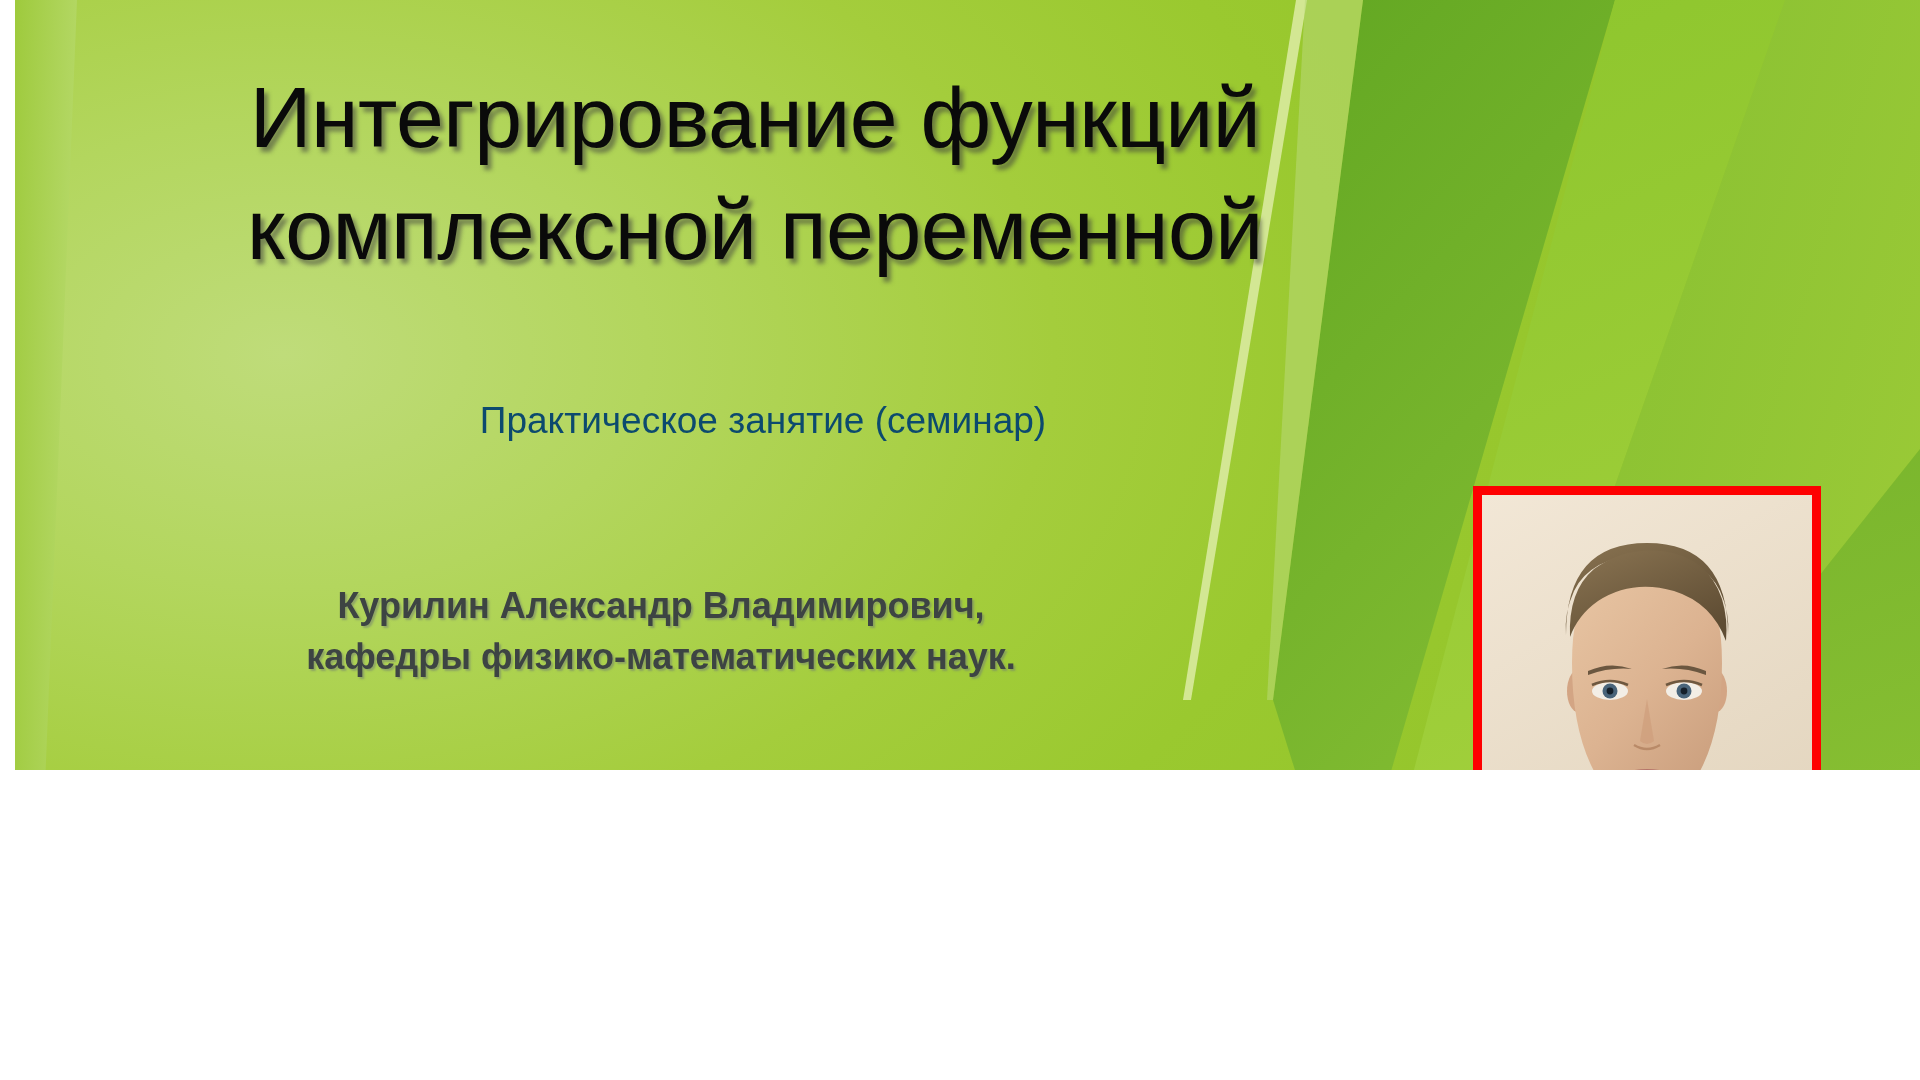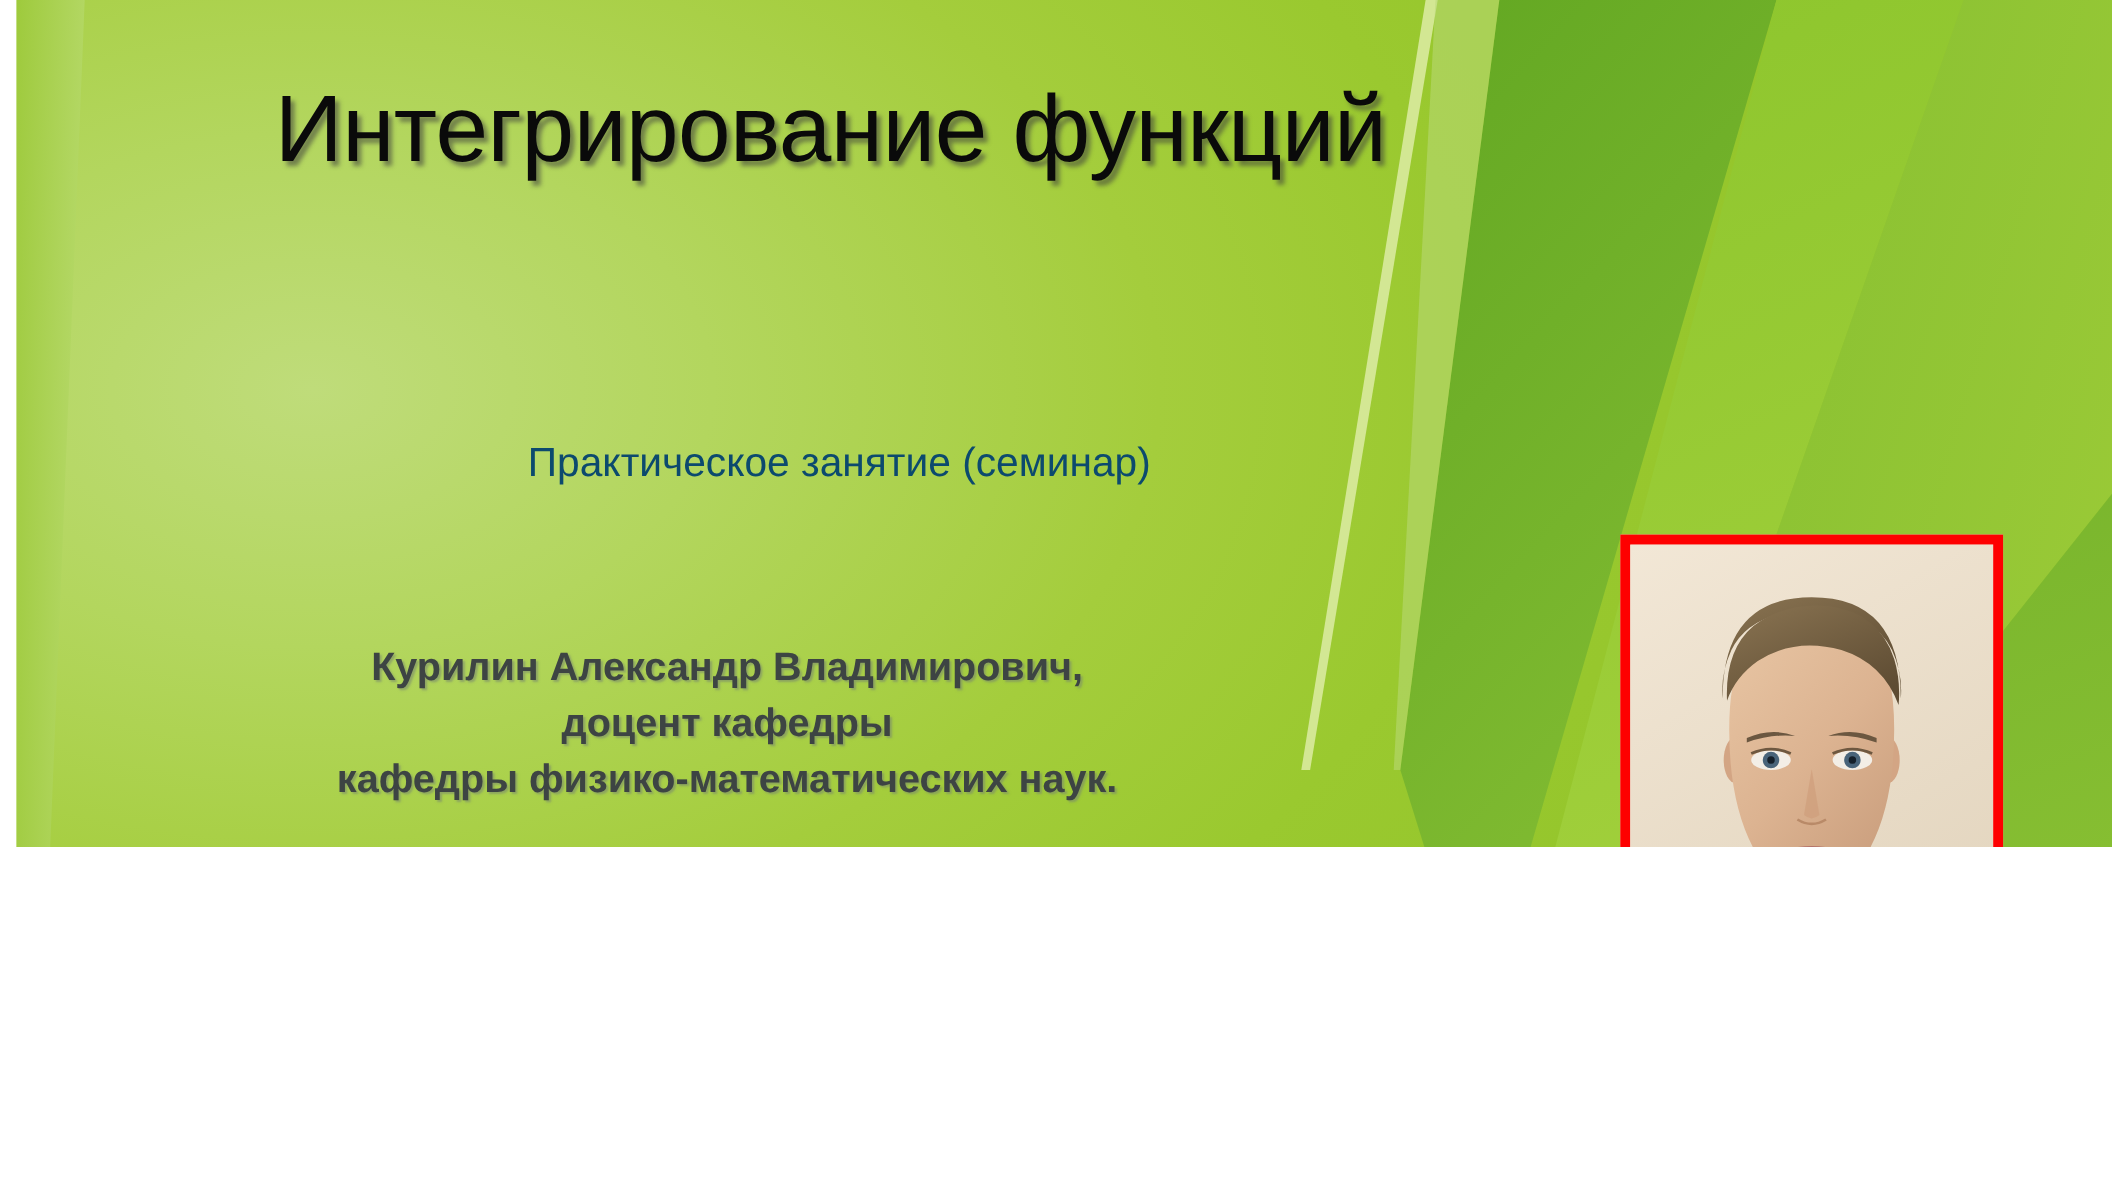--- a/index.html
+++ b/index.html
@@ -148,27 +148,27 @@
 
     <polygon points="1330,930 1920,1080 1330,1080" fill="#96c93b" opacity="0.45"></polygon>
 
     <polygon points="1180,830 1188,824 920,1080 900,1080" fill="#dbeca4" opacity="0.85"></polygon>
 
     <polygon points="1290,0 1348,0 1258,700 1252,700" fill="#b9d978" opacity="0.55"></polygon>
   </svg>
 
   <div class="title-block">
     <div class="title-line">Интегрирование функций</div>
+    <div class="title-line">комплексной переменной</div>
   </div>
 
   <div class="subtitle">Практическое занятие (семинар)</div>
 
   <div class="author-block">
     <div class="author-line">Курилин Александр Владимирович,</div>
-    <div class="author-line">доцент кафедры</div>
     <div class="author-line">кафедры физико-математических наук.</div>
   </div>
 
   <div class="photo-frame">
     <svg class="photo-svg" viewBox="0 0 330 482" preserveAspectRatio="none">
       <defs>
         <linearGradient id="pBg" x1="0" y1="0" x2="0.4" y2="1">
           <stop offset="0" stop-color="#f2e7d6"></stop>
           <stop offset="1" stop-color="#e2d4bd"></stop>
         </linearGradient>

